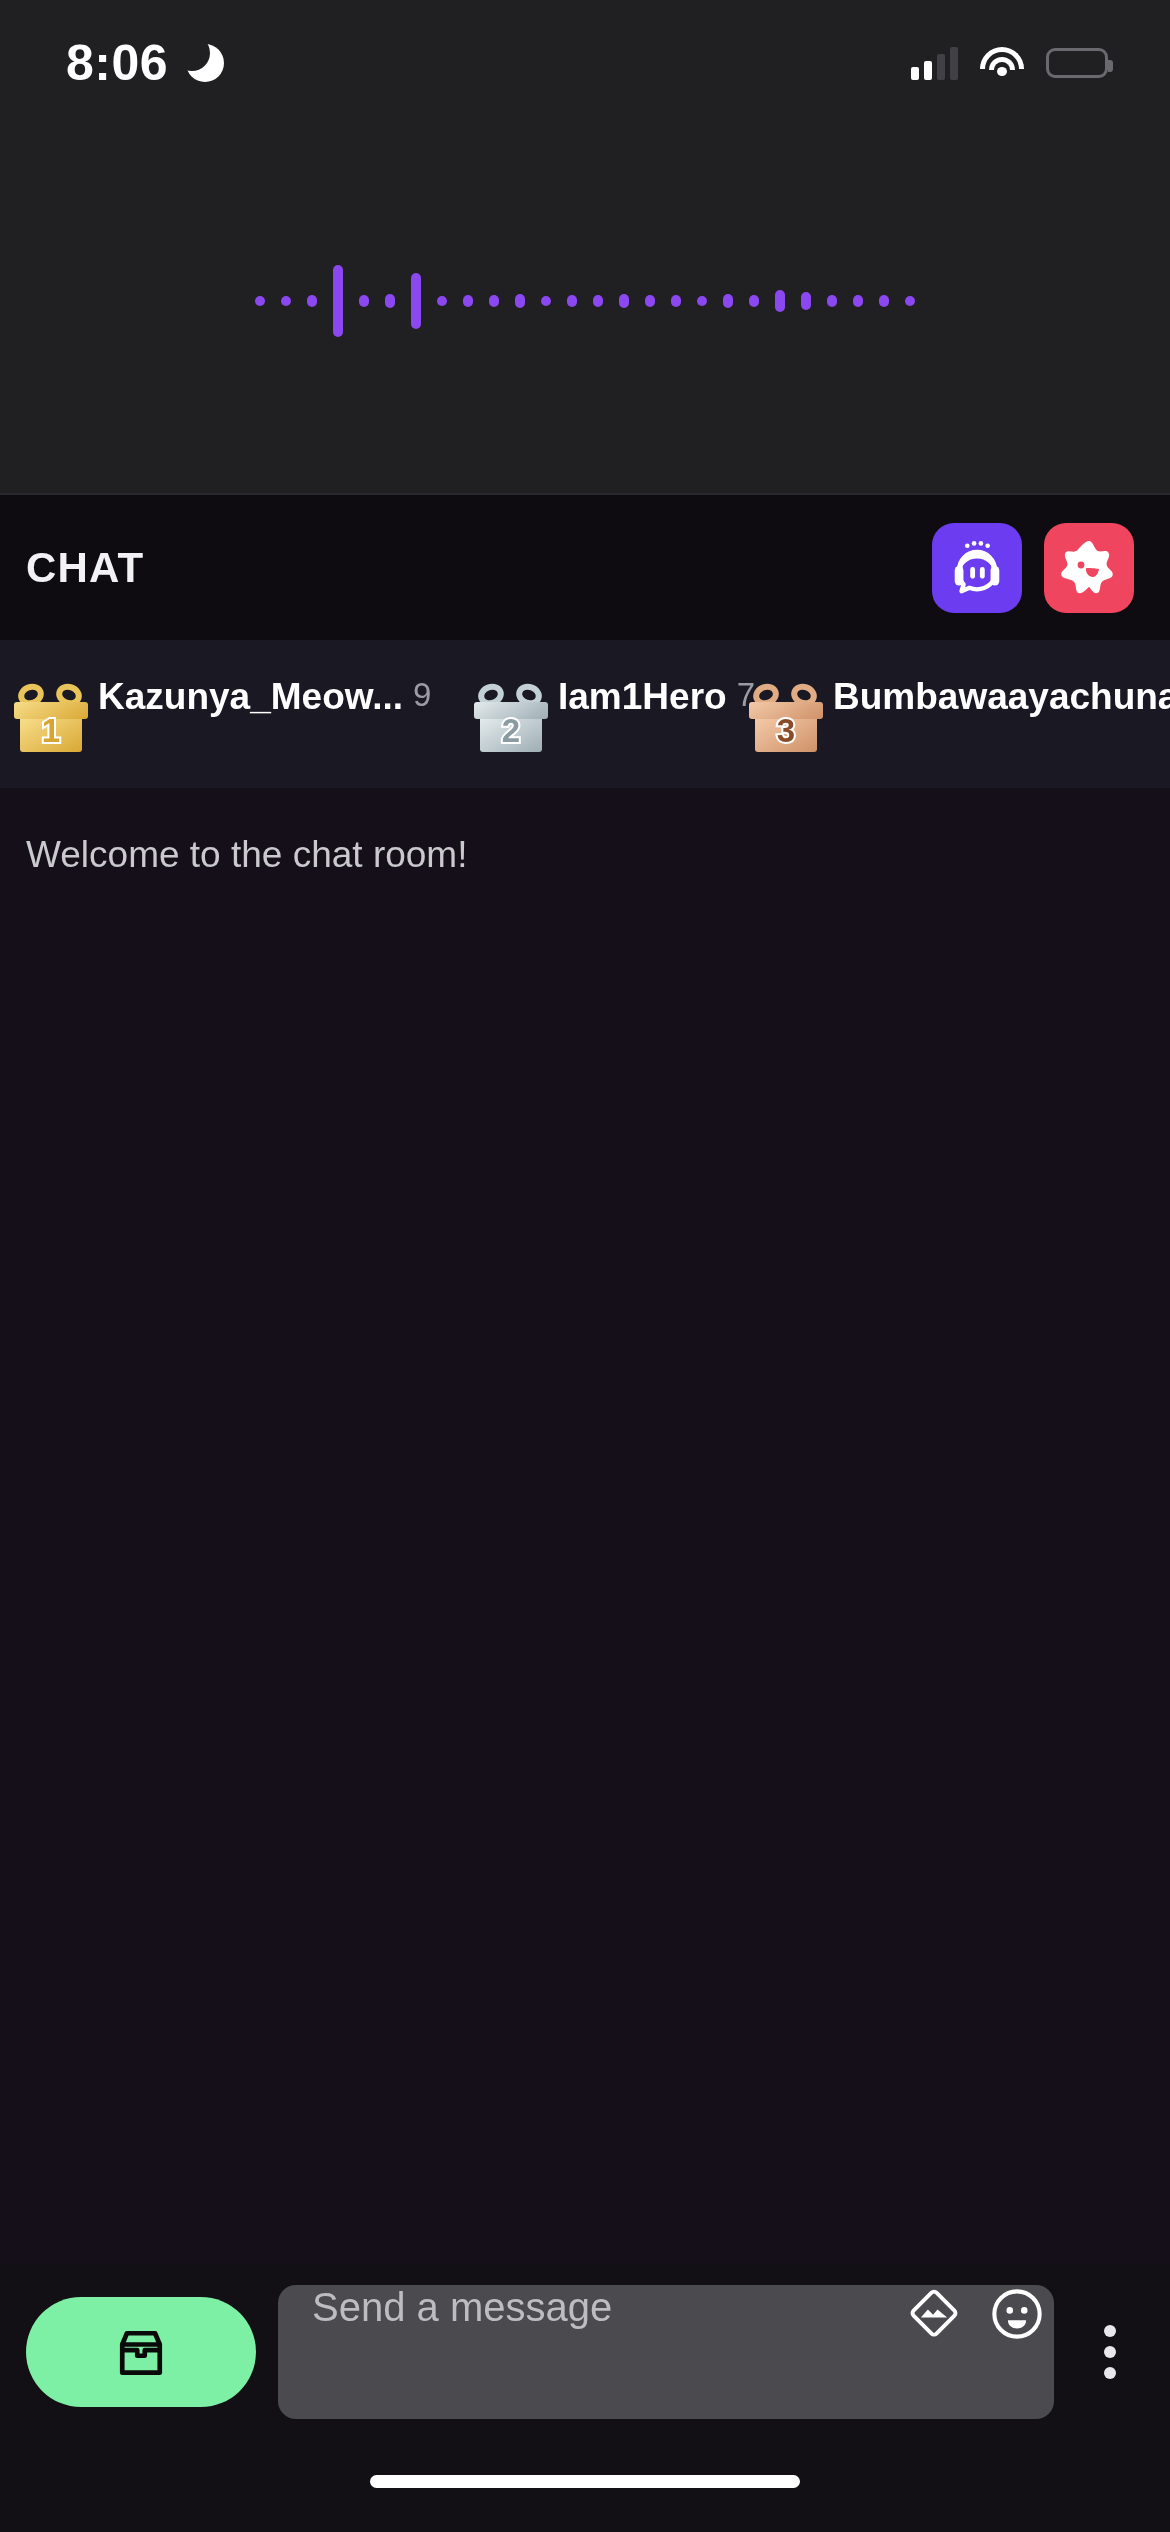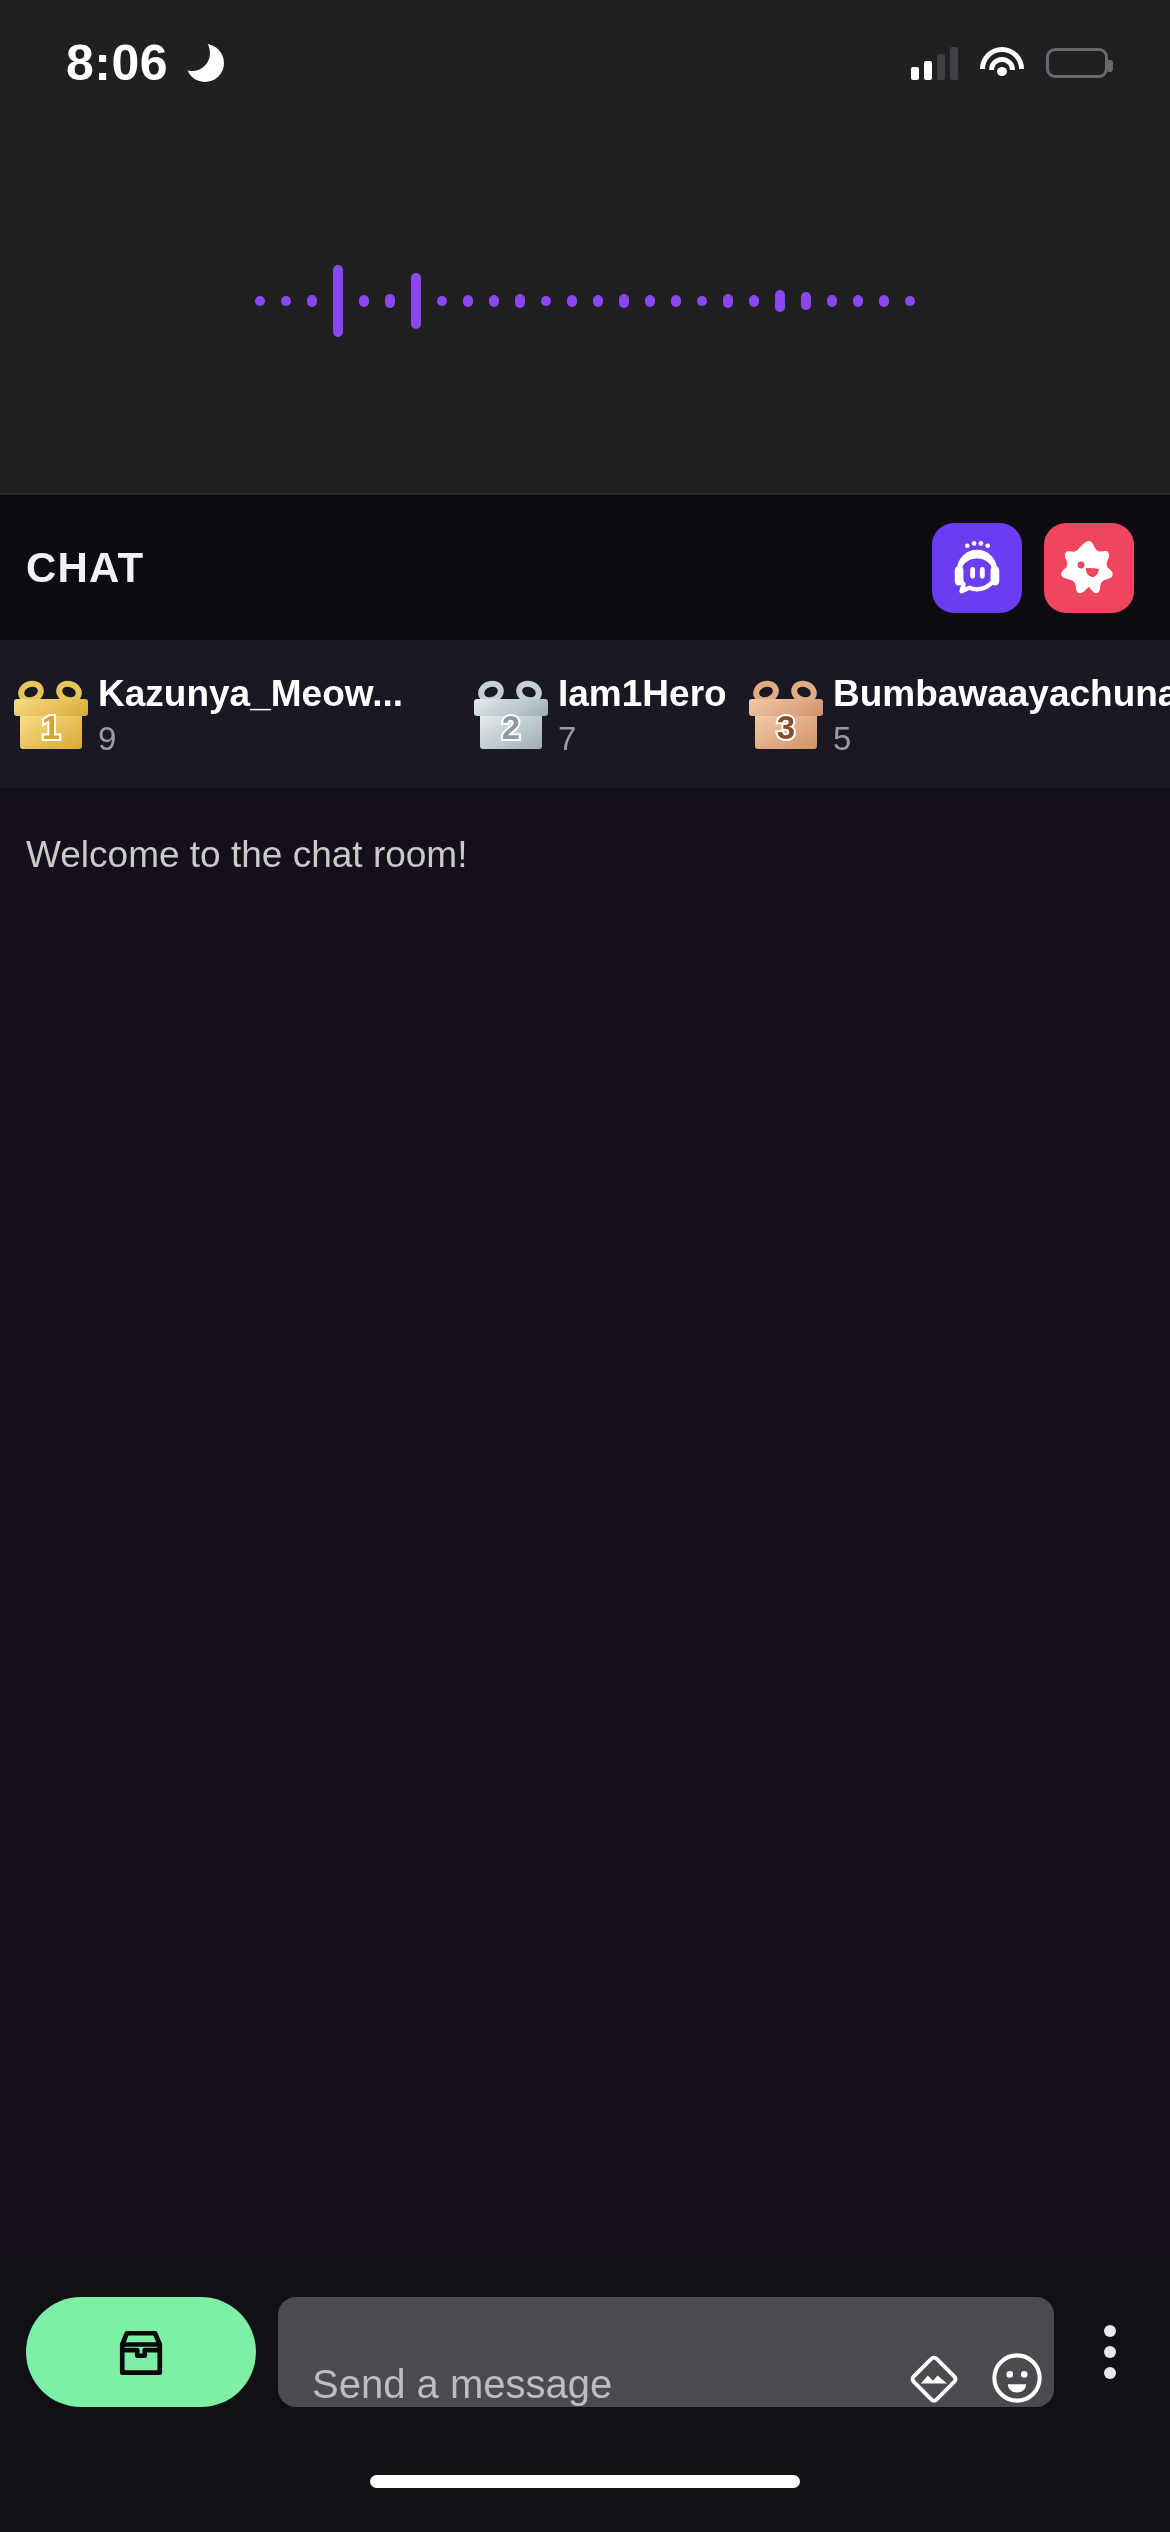--- a/index.html
+++ b/index.html
@@ -104,41 +104,41 @@
   .gift.g1 .lid, .gift.g1 .body { background:linear-gradient(150deg,#f7dd8a,#d9a835); }
   .gift.g1 .bowL, .gift.g1 .bowR { border-color:#e8c45a; }
   .gift.g1 .num { color:#d7a52f; }
   .gift.g2 .lid, .gift.g2 .body { background:linear-gradient(150deg,#e3eaec,#9eaeb4); }
   .gift.g2 .bowL, .gift.g2 .bowR { border-color:#c3d0d5; }
   .gift.g2 .num { color:#8b9ba2; }
   .gift.g3 .lid, .gift.g3 .body { background:linear-gradient(150deg,#f3c9a9,#cf9268); }
   .gift.g3 .bowL, .gift.g3 .bowR { border-color:#e0ac84; }
   .gift.g3 .num { color:#8a4c28; }
 
-  .lb-text { display:flex; flex-direction:column; gap:10px; padding-top:2px; min-width:0; }
+  .lb-text { display:flex; gap:10px; padding-top:2px; min-width:0; }
   .lb-name { color:#fff; font-size:37px; font-weight:600; white-space:nowrap; line-height:1; }
   .lb-score { color:#9b9ba2; font-size:33px; line-height:1; }
 
   
   .messages { flex:1 1 auto; background:#140f18; padding:42px 26px 0 26px; overflow:hidden; }
   .sys-msg { color:#c9c9ce; font-size:37px; line-height:1.35; }
 
   
   .composer {
     flex:0 0 176px; background:#121015;
     display:flex; align-items:center; gap:22px; padding:0 26px;
   }
   .gift-btn {
     width:230px; height:110px; border-radius:56px; background:#7ef0a5;
     display:flex; align-items:center; justify-content:center; flex:0 0 230px;
     border:none; cursor:pointer;
   }
   .input-wrap {
-    flex:1 1 auto; height:110px; background:#4a4a4f; border-radius:18px;
-    display:flex; align-items:flex-end; padding:0 8px 0 34px; gap:26px; min-width:0;
+    flex:1 1 auto; height:134px; background:#4a4a4f; border-radius:18px;
+    display:flex; align-items:flex-start; padding:0 8px 0 34px; gap:26px; min-width:0;
   }
   .msg-input {
     flex:1 1 auto; background:transparent; border:none; outline:none;
     color:#fff; font-size:40px; font-family:"Liberation Sans", sans-serif; min-width:0;
   }
   .msg-input::placeholder { color:#bcbcc2; }
   .icon-btn { flex:0 0 auto; display:flex; align-items:center; justify-content:center; background:none; border:none; cursor:pointer; }
   .more-btn { width:68px; height:110px; display:flex; flex-direction:column; align-items:center; justify-content:center; gap:9px; background:none; border:none; cursor:pointer; flex:0 0 68px; }
   .more-btn i { display:block; width:12px; height:12px; border-radius:50%; background:#e8e8ec; }
 

